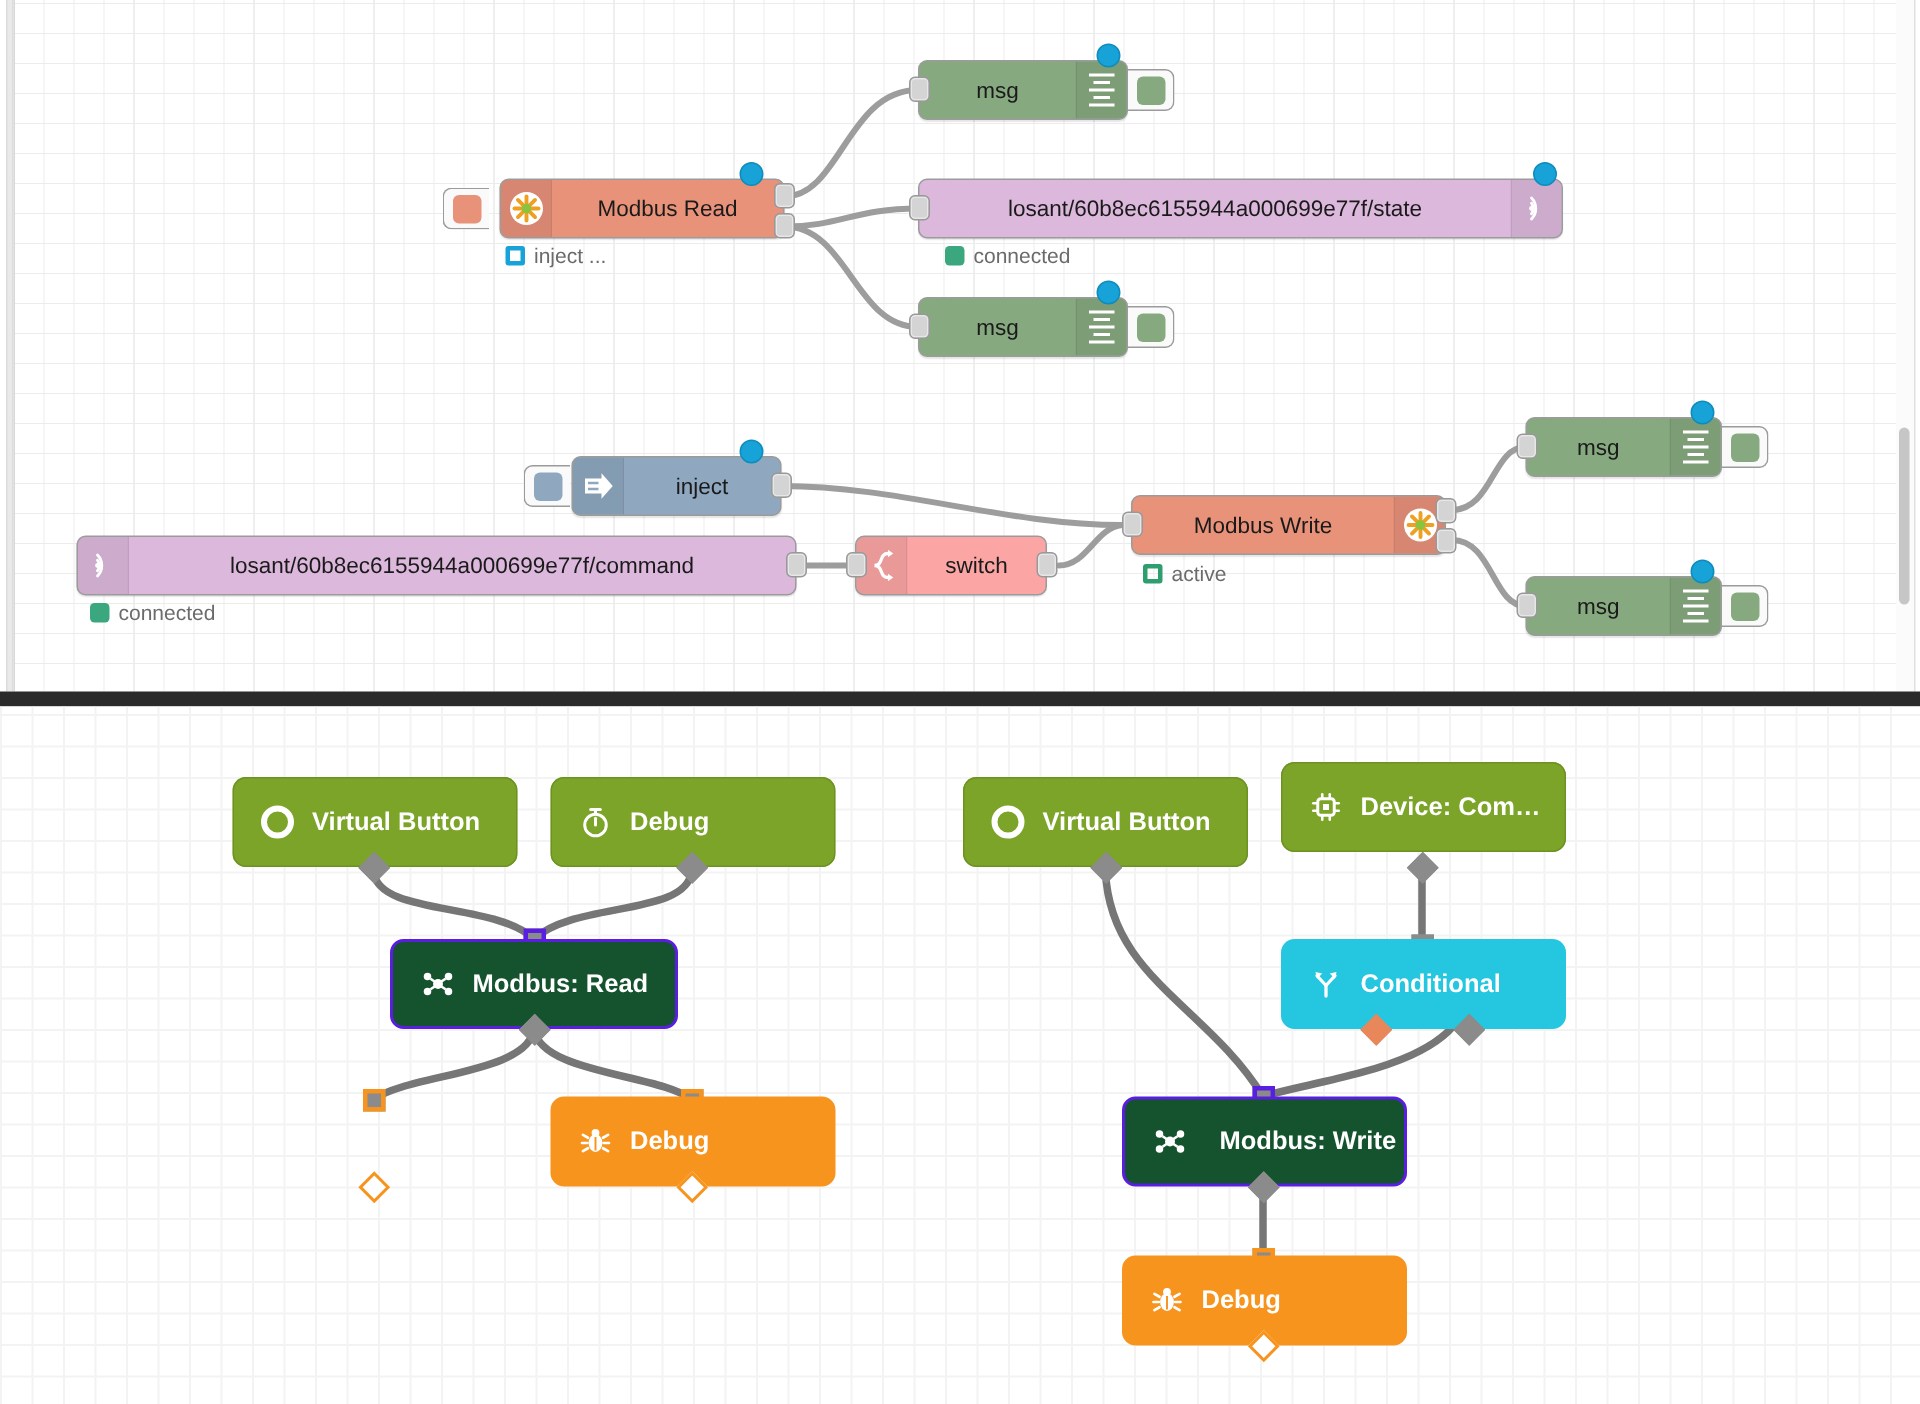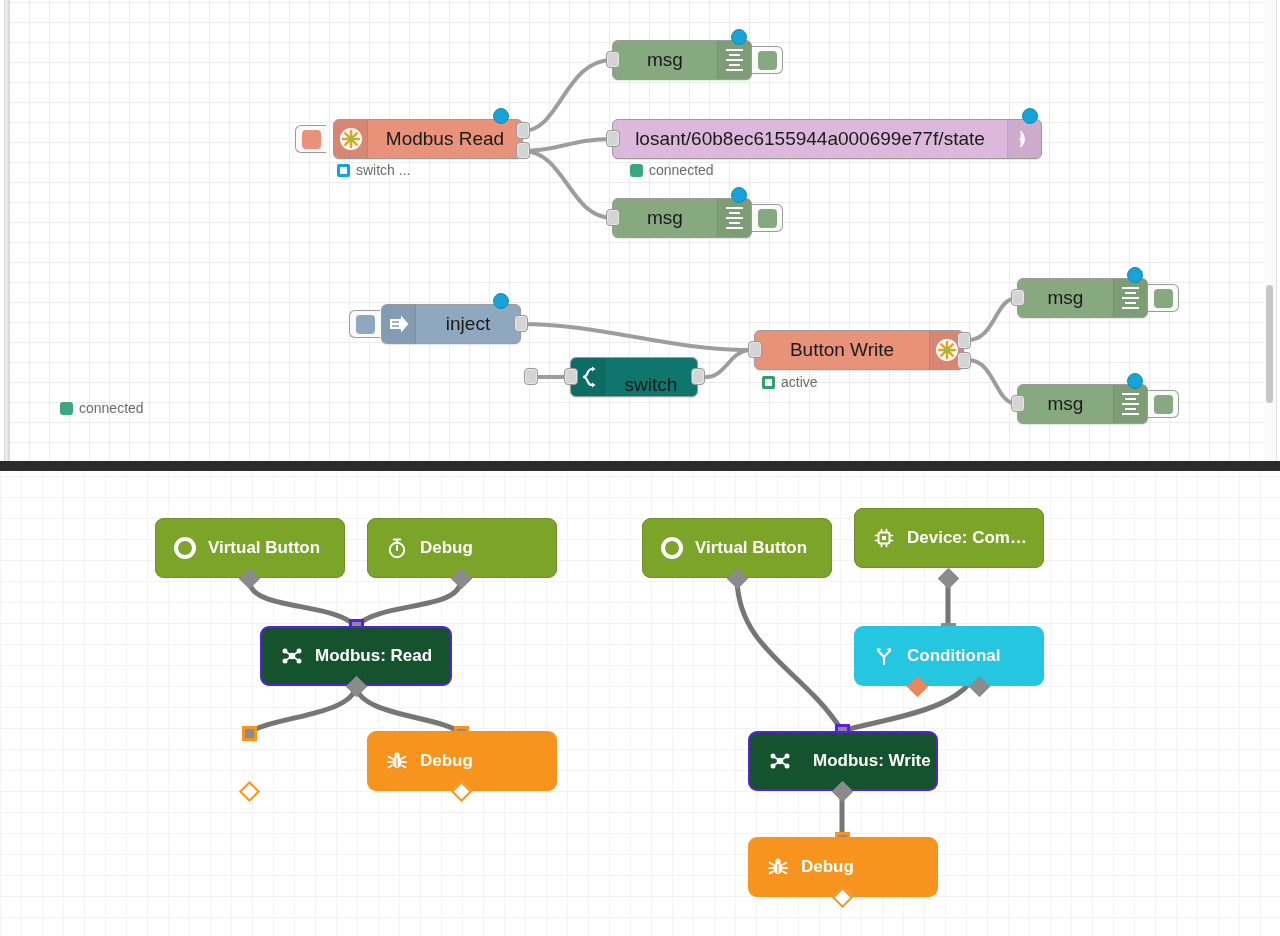--- a/index.html
+++ b/index.html
@@ -58,21 +58,21 @@
   .nr-node {
     position: absolute;
     height: 40px;
     border-radius: 6px;
     border: 1px solid #9b9b9b;
     display: flex; align-items: center;
     box-shadow: 0 1px 1px rgba(0,0,0,0.10);
   }
   .nr-label {
     flex: 1; text-align: center;
-    font-size: 19px; color: #1a1a1a;
+    font-size: 15px; color: #1a1a1a;
     font-family: "Liberation Sans", sans-serif;
     white-space: nowrap; overflow: hidden; padding: 0 10px;
   }
   .nr-icon-box {
     width: 34px; height: 100%;
     display: flex; align-items: center; justify-content: center;
     background: rgba(0,0,0,0.07);
   }
   .nr-icon-box.left { border-right: 1px solid rgba(0,0,0,0.07); border-radius: 5px 0 0 5px; }
   .nr-icon-box.right { border-left: 1px solid rgba(0,0,0,0.07); border-radius: 0 5px 5px 0; }
@@ -216,21 +216,21 @@
           <circle cx="12" cy="12" r="3.2" fill="#8ac43f"></circle>
         </svg>
       </div>
       <div class="nr-label">Modbus Read</div>
     </div>
     <div class="nr-port" style="left:516px; top:122px;"></div>
     <div class="nr-port" style="left:516px; top:142px;"></div>
     <div class="nr-status-dot" style="left:493px; top:108px;"></div>
     <div class="nr-status" style="left:337px; top:162px;">
       <span class="sq-outline"></span>
-      <span>switch ...</span>
+      <span>inject ...</span>
     </div>
 
     <div class="nr-node" style="left:612px; top:40px; width:140px; background:#87a980;">
       <div class="nr-label">msg</div>
       <div class="nr-icon-box right">
         <div class="dbg-lines">
             <i></i>
             <i class="s"></i>
             <i></i>
             <i class="s"></i>
@@ -293,43 +293,55 @@
               <line x1="5" y1="9" x2="12" y2="9"></line>
               <line x1="5" y1="13" x2="12" y2="13"></line>
             </g>
         </svg>
       </div>
       <div class="nr-label">inject</div>
     </div>
     <div class="nr-port" style="left:514px; top:315px;"></div>
     <div class="nr-status-dot" style="left:493px; top:293px;"></div>
 
+    <div class="nr-node" style="left:51px; top:357px; width:480px; background:#dcb8dc;">
+      <div class="nr-icon-box left">
+        <svg width="22" height="22" viewBox="0 0 22 22">
+          <g fill="none" stroke="#ffffff" stroke-width="1.9" stroke-linecap="round">
+            <path d="M7 4 A 10 10 0 0 1 7 18"></path>
+            <path d="M7 7.5 A 6 6 0 0 1 7 14.5"></path>
+          </g>
+          <circle cx="7" cy="11" r="1.6" fill="#ffffff"></circle>
+        </svg>
+      </div>
+      <div class="nr-label">losant/60b8ec6155944a000699e77f/command</div>
+    </div>
     <div class="nr-port" style="left:524px; top:368px;"></div>
     <div class="nr-status" style="left:60px; top:400px;">
       <span class="dot-filled"></span>
       <span>connected</span>
     </div>
 
-    <div class="nr-node" style="left:570px; top:357px; width:128px; background:#0f766e;align-items:flex-end;">
+    <div class="nr-node" style="left:570px; top:357px; width:128px; background:#fca5a5;">
       <div class="nr-icon-box left">
         <svg width="22" height="22" viewBox="0 0 22 22">
           <g fill="none" stroke="#ffffff" stroke-width="2.2" stroke-linecap="round">
             <path d="M15 3 C 9 3 12 11 6 11 C 12 11 9 19 15 19"></path>
           </g>
           <path d="M15 0.5 L18.5 3 L15 5.5 Z" fill="#ffffff"></path>
           <path d="M15 16.5 L18.5 19 L15 21.5 Z" fill="#ffffff"></path>
         </svg>
       </div>
       <div class="nr-label">switch</div>
     </div>
     <div class="nr-port" style="left:564px; top:368px;"></div>
     <div class="nr-port" style="left:691px; top:368px;"></div>
 
     <div class="nr-node" style="left:754px; top:330px; width:210px; background:#e8927a;">
-      <div class="nr-label">Button Write</div>
+      <div class="nr-label">Modbus Write</div>
       <div class="nr-icon-box right">
         <svg width="24" height="24" viewBox="0 0 24 24">
           <circle cx="12" cy="12" r="11" fill="#ffffff"></circle>
           <g stroke="#f0a020" stroke-width="2.6" stroke-linecap="round">
             <line x1="12" y1="4" x2="12" y2="20"></line>
             <line x1="4" y1="12" x2="20" y2="12"></line>
             <line x1="6.3" y1="6.3" x2="17.7" y2="17.7"></line>
             <line x1="17.7" y1="6.3" x2="6.3" y2="17.7"></line>
           </g>
           <circle cx="12" cy="12" r="3.2" fill="#8ac43f"></circle>

